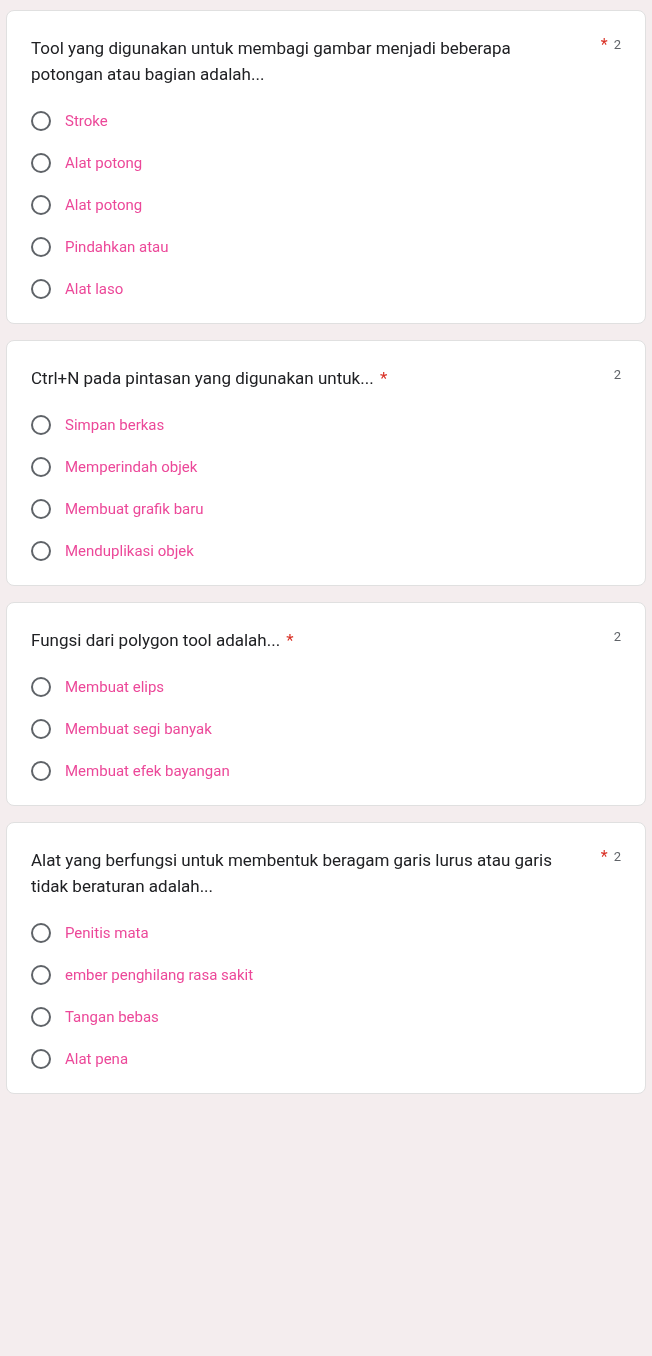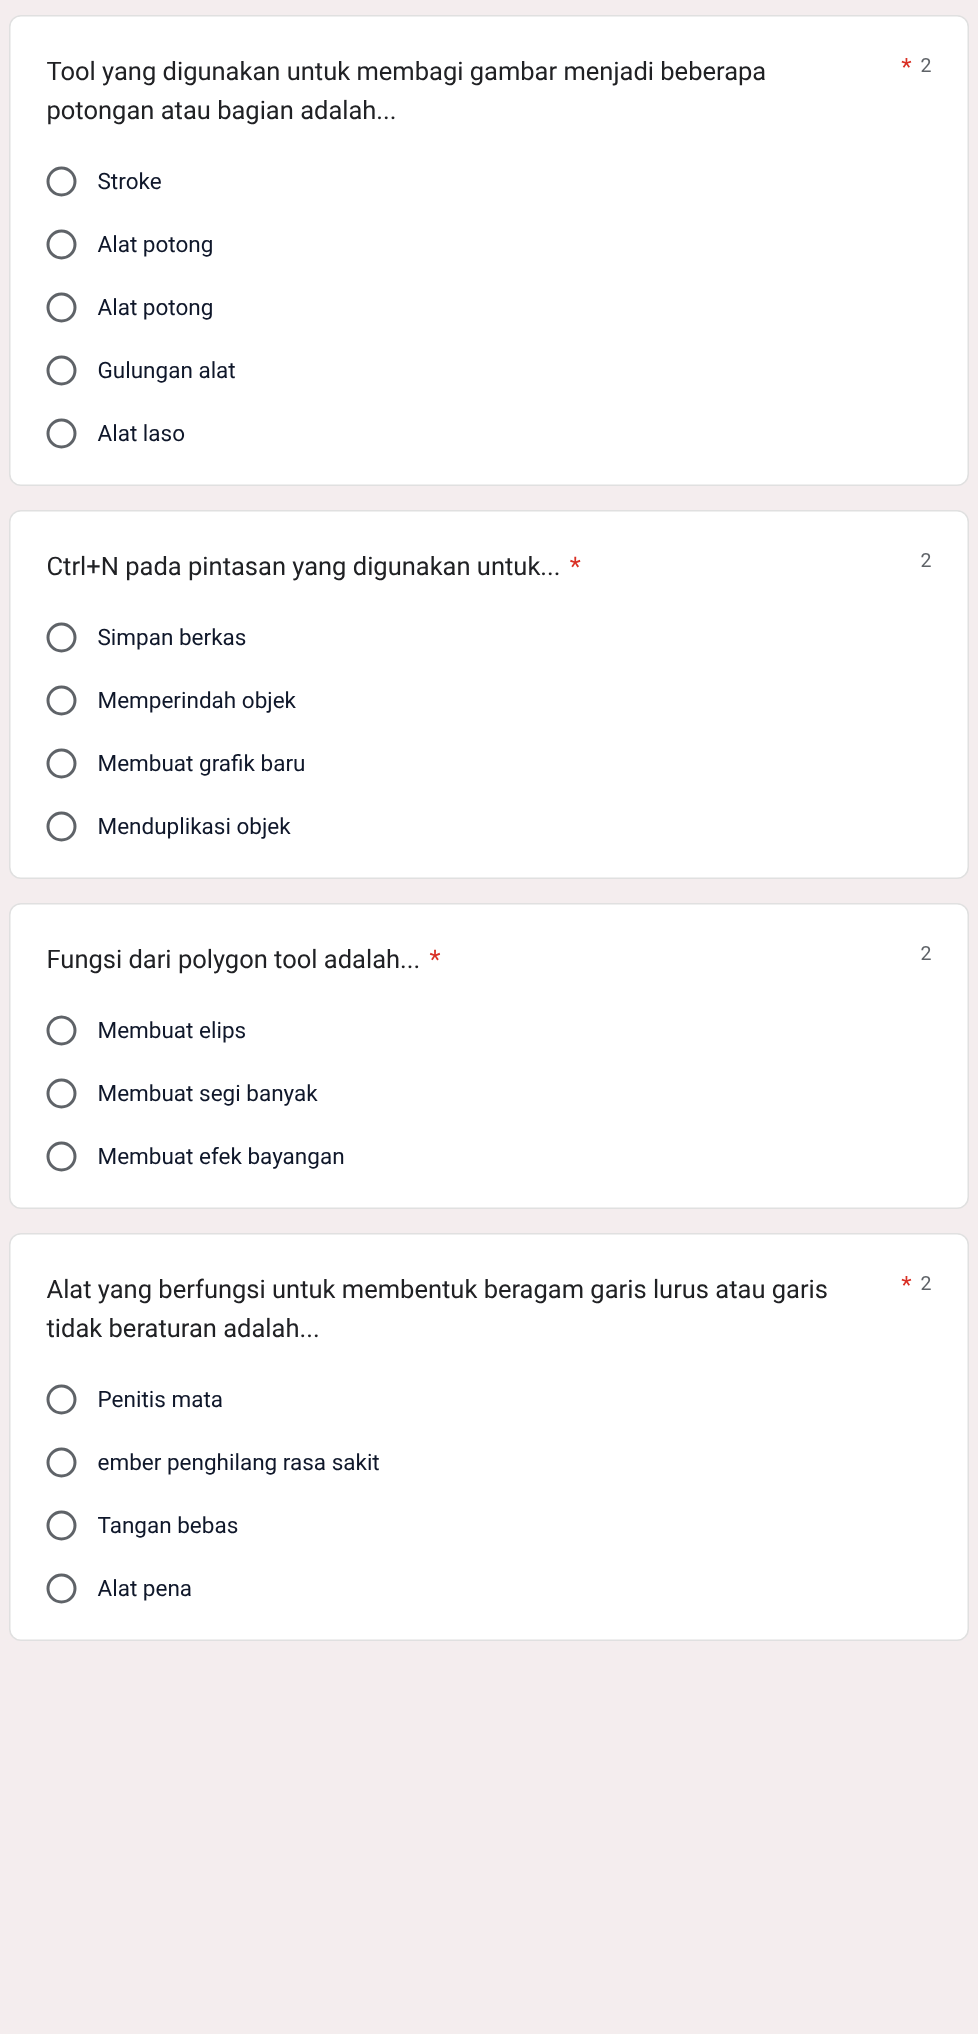--- a/index.html
+++ b/index.html
@@ -63,21 +63,21 @@
   }
   .radio {
     width: 20px;
     height: 20px;
     border: 2px solid #5f6368;
     border-radius: 50%;
     flex-shrink: 0;
   }
   .opt-label {
     font-size: 15px;
-    color: #0f172a;
+    color: #ec4899;
   }
 </style>
 </head>
 <body>
 
 <div id="form-root">
     <div class="card">
       <div class="q-header">
         <div class="q-title"><span>Tool yang digunakan untuk membagi gambar menjadi beberapa potongan atau bagian adalah...</span></div>
         <div class="q-meta">
@@ -93,21 +93,21 @@
         <div class="option">
           <span class="radio"></span>
           <span class="opt-label">Alat potong</span>
         </div>
         <div class="option">
           <span class="radio"></span>
           <span class="opt-label">Alat potong</span>
         </div>
         <div class="option">
           <span class="radio"></span>
-          <span class="opt-label">Gulungan alat</span>
+          <span class="opt-label">Pindahkan atau</span>
         </div>
         <div class="option">
           <span class="radio"></span>
           <span class="opt-label">Alat laso</span>
         </div>
       </div>
     </div>
     <div class="card">
       <div class="q-header">
         <div class="q-title"><span>Ctrl+N pada pintasan yang digunakan untuk...</span><span class="asterisk-inline"> *</span></div>

